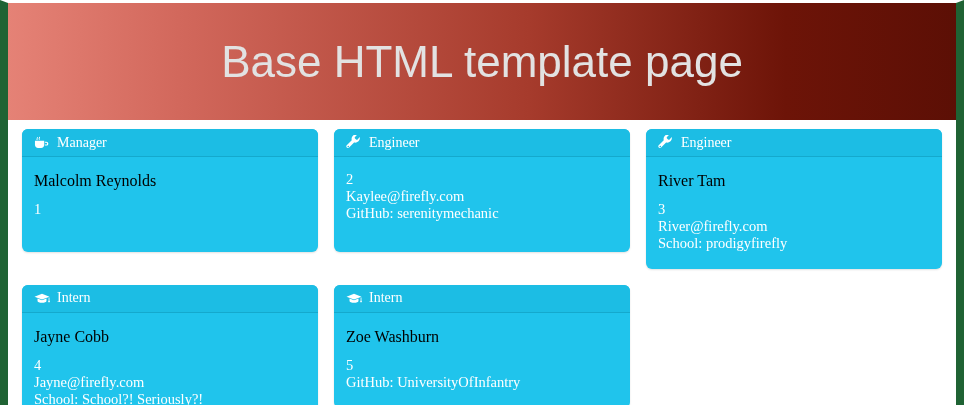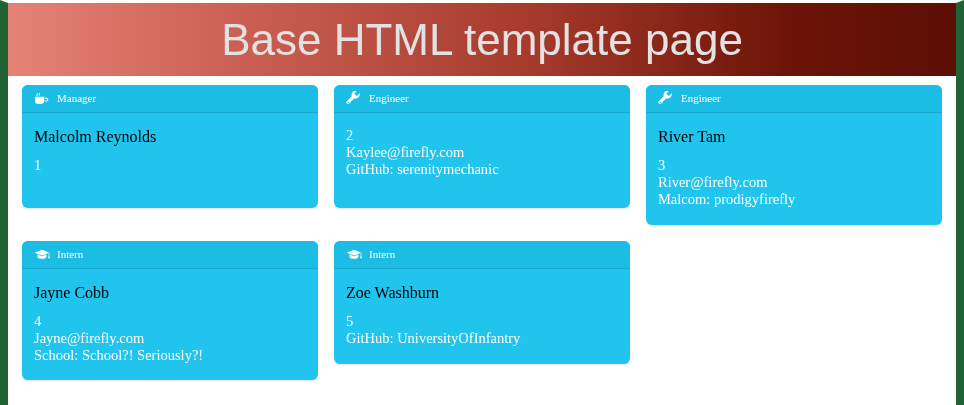--- a/index.html
+++ b/index.html
@@ -15,21 +15,21 @@
     font-family: "Liberation Serif", serif;
     border-left: 8px solid #1f6334;
     border-right: 8px solid #1f6334;
     border-top: 3px solid #ffffff;
     border-bottom: 0;
     position: relative;
   }
 
   
   .page-header {
-    height: 73px;
+    height: 117px;
     background: linear-gradient(to right, #e58276 0%, #d2685c 18%, #a63b2c 55%, #6d1408 82%, #5c0f05 100%);
     display: flex;
     align-items: center;
     justify-content: center;
     overflow: hidden;
   }
 
   .page-title {
     font-family: "Liberation Sans", sans-serif;
     font-size: 44px;
@@ -76,21 +76,21 @@
     justify-content: center;
     width: 16px;
     height: 14px;
     flex: 0 0 auto;
   }
 
   .card-header-icon svg { display: block; }
 
   .card-header-title {
     font-family: "Liberation Serif", serif;
-    font-size: 11px;
+    font-size: 14px;
     color: #ffffff;
     line-height: 1;
     white-space: nowrap;
   }
 
   .card-body {
     padding: 14px 12px 16px 12px;
     min-height: 95px;
   }
 
@@ -170,21 +170,21 @@
               <circle cx="2.4" cy="12.2" r=".85" fill="#1cbde4"></circle>
             </svg>
           </span>
           <span class="card-header-title">Engineer</span>
         </div>
         <div class="card-body">
           <div class="card-name">River Tam</div>
           <div class="card-lines">
             <div class="card-line">3</div>
             <div class="card-line">River@firefly.com</div>
-            <div class="card-line">Malcom: prodigyfirefly</div>
+            <div class="card-line">School: prodigyfirefly</div>
           </div>
         </div>
       </div>
     </div>
     <div class="card-cell">
       <div class="card">
         <div class="card-header">
           <span class="card-header-icon">
             <svg viewBox="0 0 20 14" width="17" height="13" fill="#ffffff" aria-hidden="true">
               <path d="M10 1.0 19.4 4.7 10 8.4 .6 4.7 10 1.0z"></path>

